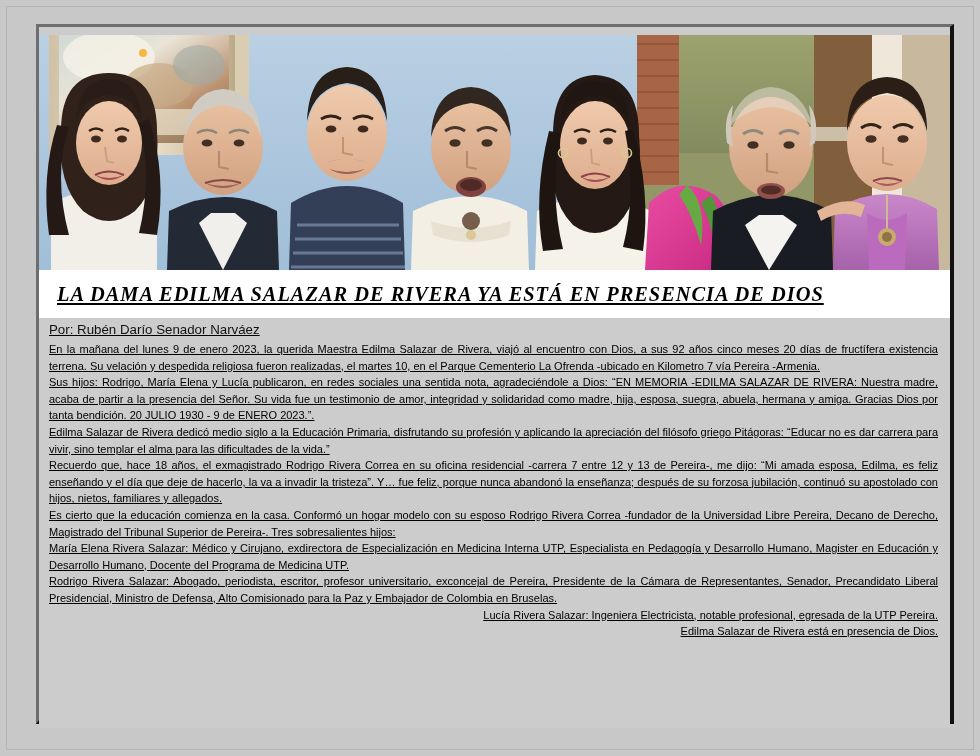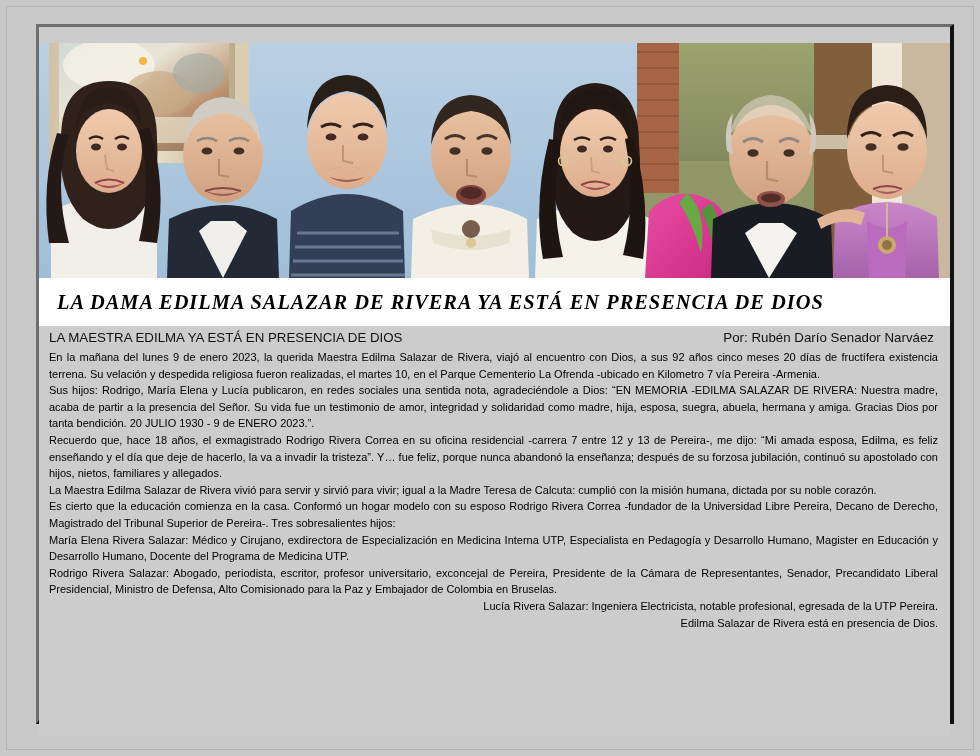--- a/index.html
+++ b/index.html
@@ -44,27 +44,28 @@
     height: 700px;
     box-sizing: border-box;
     border-top: 3px solid #6e6e6e;
     border-left: 3px solid #6e6e6e;
     border-right: 4px solid #111111;
     border-bottom: 4px solid #111111;
     background: #cccccc;
   }
   .doc-inner {
     position: absolute;
-    left: 0; top: 16px;
+    left: 0; top: 8px;
     width: 100%;
     height: 100%;
     box-sizing: border-box;
     background: #cccccc;
     display: flex;
     flex-direction: column;
+    text-decoration: underline;
   }
 
   
   .photo-wrap {
     position: relative;
     width: 100%;
     height: 235px;
     overflow: hidden;
     background: #a7c2dd;
     flex: 0 0 auto;
@@ -333,29 +334,28 @@
 
           <rect x="0" y="0" width="911" height="235" fill="#ffffff" opacity="0.03"></rect>
         </svg>
       </div>
 
       <div class="headline-band">
         <div class="headline">LA DAMA  EDILMA SALAZAR DE RIVERA YA ESTÁ EN PRESENCIA DE DIOS</div>
       </div>
 
       <div class="byline-row">
-        <div class="byline-left">LA MAESTRA EDILMA YA ESTÁ EN PRESENCIA DE DIOS</div>
         <div class="byline-right">Por: Rubén Darío Senador Narváez</div>
       </div>
 
       <div class="article">
         <p class="para">En la mañana del lunes 9 de enero 2023, la querida Maestra Edilma Salazar de Rivera, viajó al encuentro con Dios, a sus 92 años cinco meses 20 días de fructífera existencia terrena. Su velación y despedida religiosa fueron realizadas, el martes 10, en el Parque Cementerio La Ofrenda -ubicado en Kilometro 7 vía Pereira -Armenia.</p>
         <p class="para">Sus hijos: Rodrigo, María Elena y Lucía publicaron, en redes sociales una sentida nota, agradeciéndole a Dios: “EN MEMORIA -EDILMA SALAZAR DE RIVERA: Nuestra madre, acaba de partir a la presencia del Señor. Su vida fue un testimonio de amor, integridad y solidaridad como madre, hija, esposa, suegra, abuela, hermana y amiga. Gracias Dios por tanta bendición. 20 JULIO 1930 - 9 de ENERO 2023.”.</p>
+        <p class="para">Edilma Salazar de Rivera dedicó medio siglo a la Educación Primaria, disfrutando su profesión y aplicando la apreciación del filósofo griego Pitágoras: “Educar no es dar carrera para vivir, sino templar el alma para las dificultades de la vida.”</p>
         <p class="para">Recuerdo que, hace 18 años, el exmagistrado Rodrigo Rivera Correa en su oficina residencial -carrera 7 entre 12 y 13 de Pereira-, me dijo: “Mi amada esposa, Edilma, es feliz enseñando y el día que deje de hacerlo, la va a invadir la tristeza”. Y… fue feliz, porque nunca abandonó la enseñanza; después de su forzosa jubilación, continuó su apostolado con hijos, nietos, familiares y allegados.</p>
-        <p class="para">La Maestra Edilma Salazar de Rivera vivió para servir y sirvió para vivir; igual a la Madre Teresa de Calcuta: cumplió con la misión humana, dictada por su noble corazón.</p>
         <p class="para">Es cierto que la educación comienza en la casa. Conformó un hogar modelo con su esposo Rodrigo Rivera Correa -fundador de la Universidad Libre Pereira, Decano de Derecho, Magistrado del Tribunal Superior de Pereira-.  Tres sobresalientes hijos:</p>
         <p class="para">María Elena Rivera Salazar: Médico y Cirujano, exdirectora de Especialización en Medicina Interna UTP, Especialista en Pedagogía y Desarrollo Humano, Magister en Educación y Desarrollo Humano, Docente del Programa de Medicina UTP.</p>
         <p class="para">Rodrigo Rivera Salazar: Abogado, periodista, escritor, profesor universitario, exconcejal de Pereira, Presidente de la Cámara de Representantes, Senador, Precandidato Liberal Presidencial, Ministro de Defensa, Alto Comisionado para la Paz y Embajador de Colombia en Bruselas.</p>
         <p class="para last-left">Lucía Rivera Salazar: Ingeniera Electricista, notable profesional, egresada de la UTP Pereira.</p>
         <p class="para last-left">Edilma Salazar de Rivera está en presencia de Dios.</p>
       </div>
 
     </div>
   </div>
 </div>

